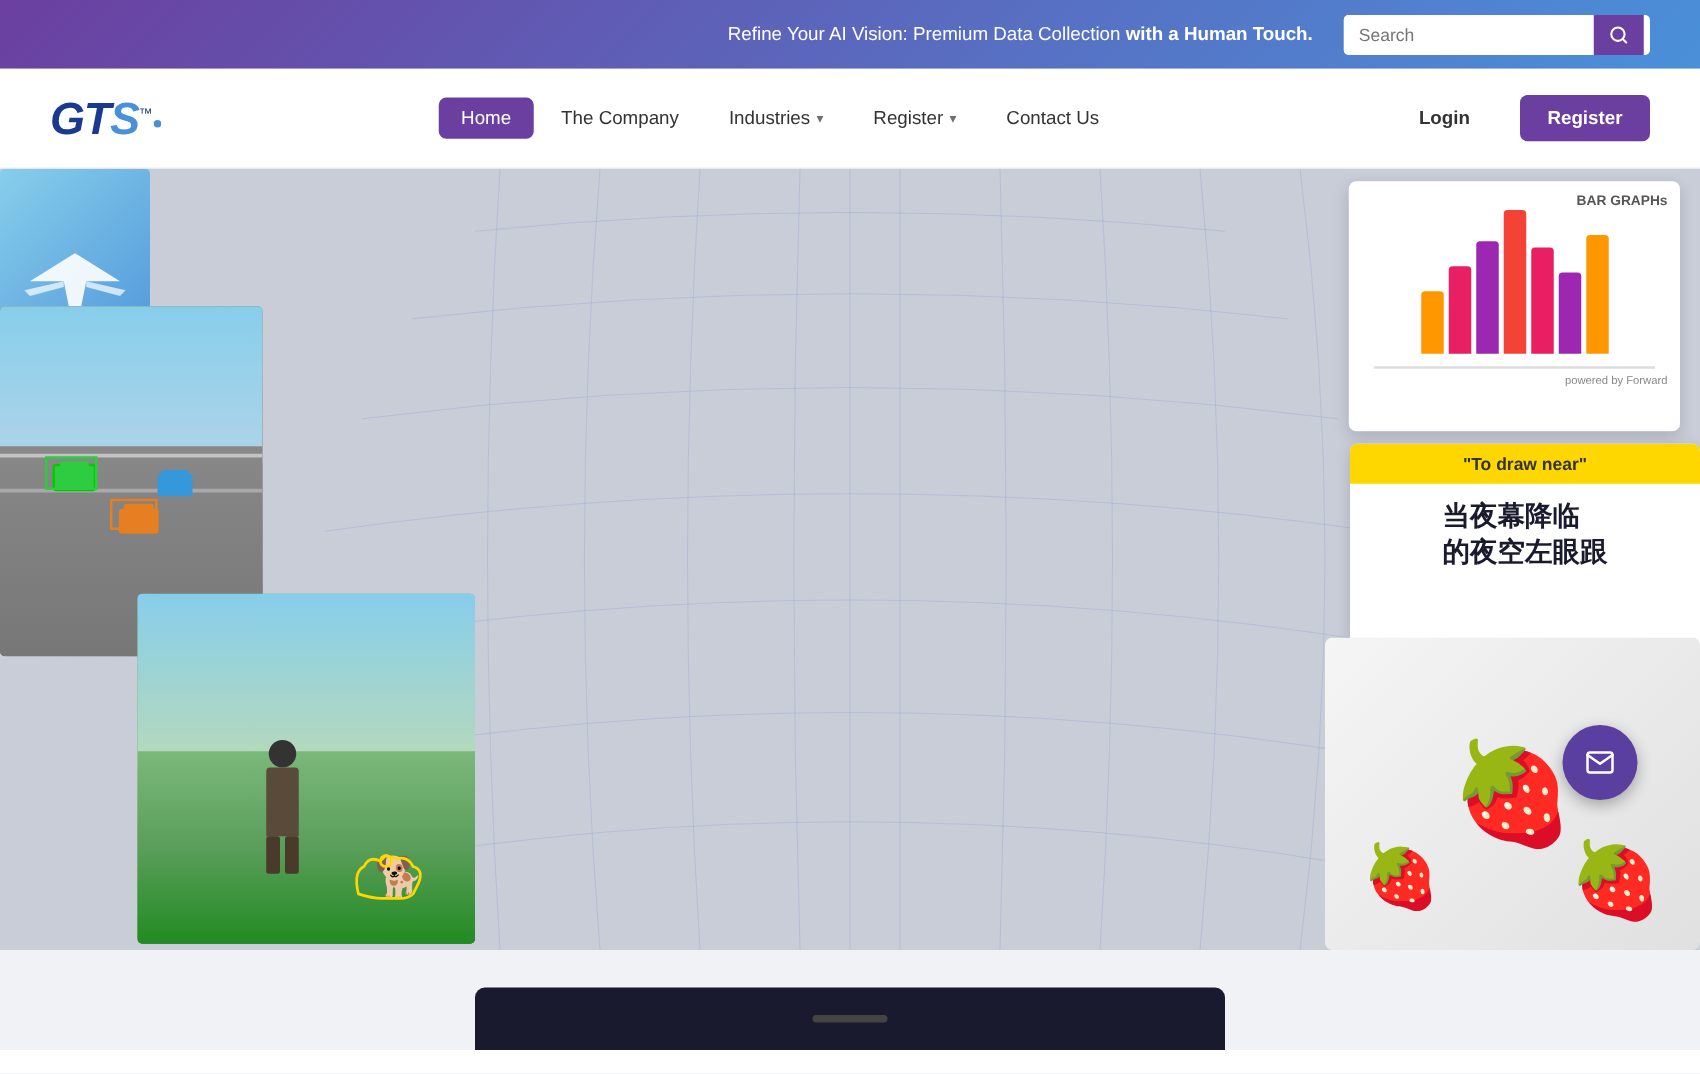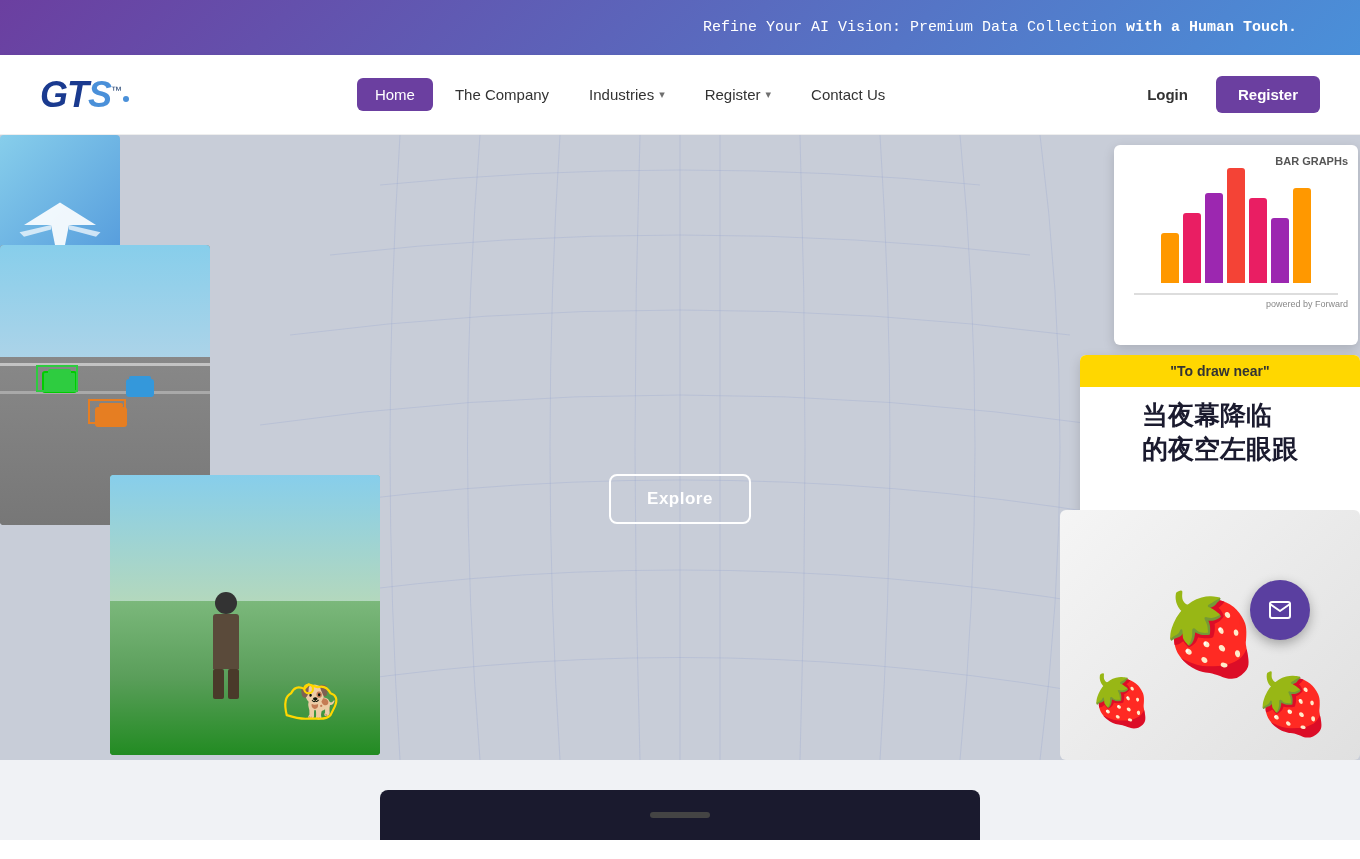--- a/index.html
+++ b/index.html
@@ -13,21 +13,20 @@
       align-items: center;
       justify-content: space-between;
       padding: 0 40px;
     }
     .top-bar-text {
       color: #fff;
       font-size: 15px;
       font-weight: 400;
       flex: 1;
       text-align: center;
-      font-family: Liberation Mono, monospace;
     }
     .top-bar-text strong {
       font-weight: 700;
     }
     .search-box {
       display: flex;
       align-items: center;
       background: #fff;
       border-radius: 4px;
       overflow: hidden;
@@ -100,21 +99,21 @@
       background: #6b3fa0;
       color: #fff;
     }
     .chevron {
       font-size: 11px;
       opacity: 0.7;
     }
     .nav-auth {
       display: flex;
       align-items: center;
-      gap: 12px;
+      gap: 24px;
       justify-content: space-between;
     }
     .btn-login {
       background: transparent;
       border: none;
       font-size: 15px;
       color: #333;
       cursor: pointer;
       font-weight: 600;
       padding: 8px 16px;
@@ -203,26 +202,26 @@
     
     .right-collage {
       position: absolute;
       right: 0;
       top: 0;
       width: 340px;
       height: 625px;
       z-index: 2;
     }
     .img-chart {
-      width: 244px;
+      width: 265px;
       height: 200px;
       background: #fff;
       position: absolute;
       top: 10px;
-      right: 2px;
+      right: 16px;
       border-radius: 6px;
       box-shadow: 0 4px 12px rgba(0,0,0,0.15);
       overflow: hidden;
       padding: 10px;
     }
     .img-text {
       width: 280px;
       height: 220px;
       background: #fff;
       position: absolute;
@@ -358,21 +357,21 @@
       text-align: center;
     }
     .text-card-body {
       padding: 12px 16px;
       font-size: 26px;
       font-weight: 700;
       color: #1a1a2e;
       line-height: 1.3;
     }
     .text-card-chinese {
-      font-size: 26px;
+      font-size: 22px;
       color: #1a1a2e;
     }
 
     
     .strawberry-scene {
       width: 100%;
       height: 100%;
       background: linear-gradient(135deg, #f5f5f5 0%, #e0e0e0 100%);
       display: flex;
       align-items: center;
@@ -398,20 +397,29 @@
     .gts-t { color: #1a3a8f; }
     .gts-s { color: #4a90d9; }
   </style>
 </head>
 <body>
 
 <div class="top-bar">
   <div style="flex:1"></div>
   <div class="top-bar-text">
     <span>Refine Your AI Vision: Premium Data Collection </span><strong>with a Human Touch.</strong>
+  </div>
+  <div class="search-box">
+    <input class="search-input" type="text" placeholder="Search" style="">
+    <button class="search-btn">
+      <svg width="16" height="16" viewBox="0 0 24 24" fill="none" stroke="currentColor" stroke-width="2.5" stroke-linecap="round" stroke-linejoin="round">
+        <circle cx="11" cy="11" r="8"></circle>
+        <line x1="21" y1="21" x2="16.65" y2="16.65"></line>
+      </svg>
+    </button>
   </div>
 </div>
 
 <div class="nav-bar">
   <div class="gts-logo-wrapper">
     <span class="logo-text">
       <span class="gts-g">G</span><span class="gts-t">T</span><span class="gts-s">S</span><span class="logo-tm">™</span>
     </span>
     <span style="display:inline-block;width:6px;height:6px;background:#4a90d9;border-radius:50%;margin-left:2px;margin-bottom:-8px;"></span>
   </div>
@@ -562,21 +570,20 @@
         <span style="font-size:60px;position:absolute;right:30px;bottom:20px;">🍓</span>
         <span style="font-size:50px;position:absolute;left:30px;bottom:30px;">🍓</span>
       </div>
     </div>
   </div>
 
   <div class="hero-center">
     <h1 class="hero-title">
       <br>
     </h1>
-    <button class="btn-explore">Explore</button>
   </div>
 
   <div class="float-email">
     <svg width="24" height="24" viewBox="0 0 24 24" fill="none" stroke="white" stroke-width="2" stroke-linecap="round" stroke-linejoin="round">
       <path d="M4 4h16c1.1 0 2 .9 2 2v12c0 1.1-.9 2-2 2H4c-1.1 0-2-.9-2-2V6c0-1.1.9-2 2-2z"></path>
       <polyline points="22,6 12,13 2,6"></polyline>
     </svg>
   </div>
 </div>
 

